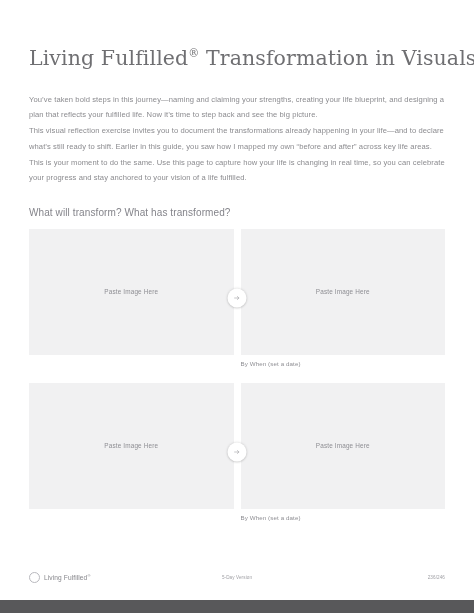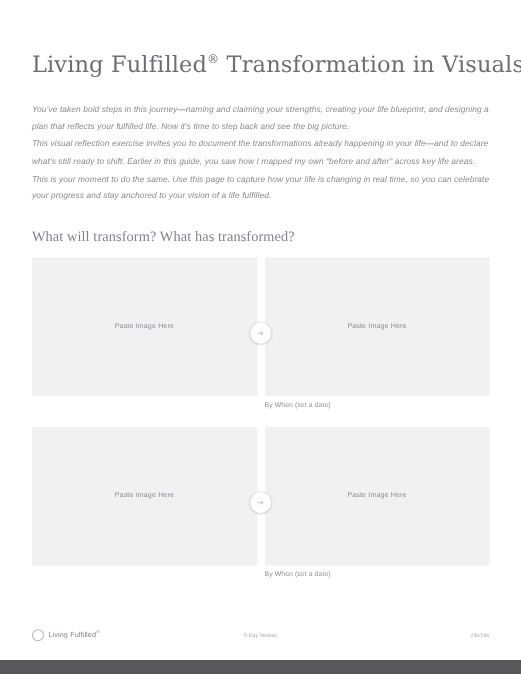--- a/index.html
+++ b/index.html
@@ -42,28 +42,27 @@
     vertical-align: super;
     line-height: 0;
   }
 
   .body-par {
     font-size: 7.6px;
     line-height: 2.07;
     color: #8b8b8f;
     margin: 0;
     letter-spacing: 0.08px;
-    font-style: italic;
   }
   .par-1 { margin-top: 20px; }
   .par-2 { margin-top: 0; }
 
   .section-head {
-    font-family: Liberation Serif, serif;
-    font-size: 13px;
+    font-family: Liberation Sans, sans-serif;
+    font-size: 10px;
     font-weight: 400;
     color: #84848a;
     margin: 0;
     padding-top: 21px;
     letter-spacing: 0.1px;
   }
 
   .pair-block {
     position: relative;
     margin-top: 11px;

